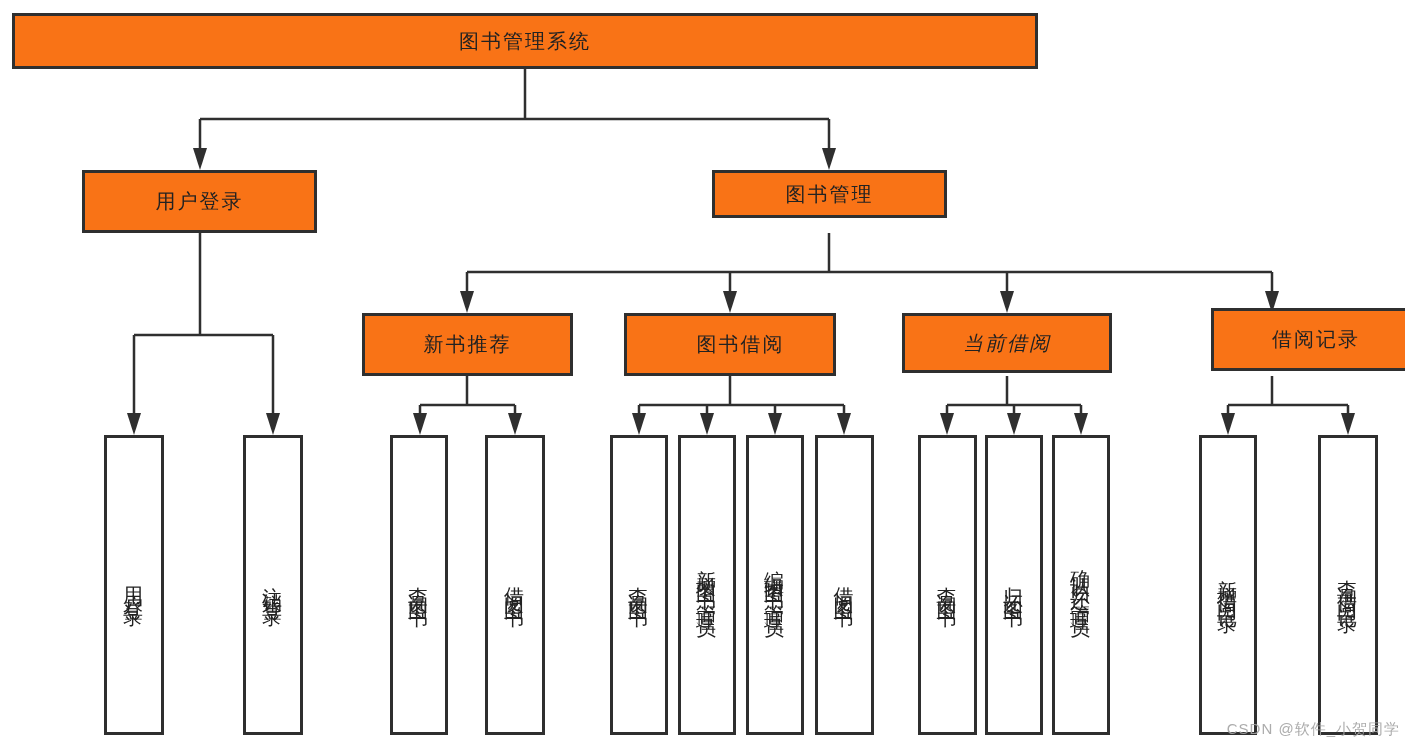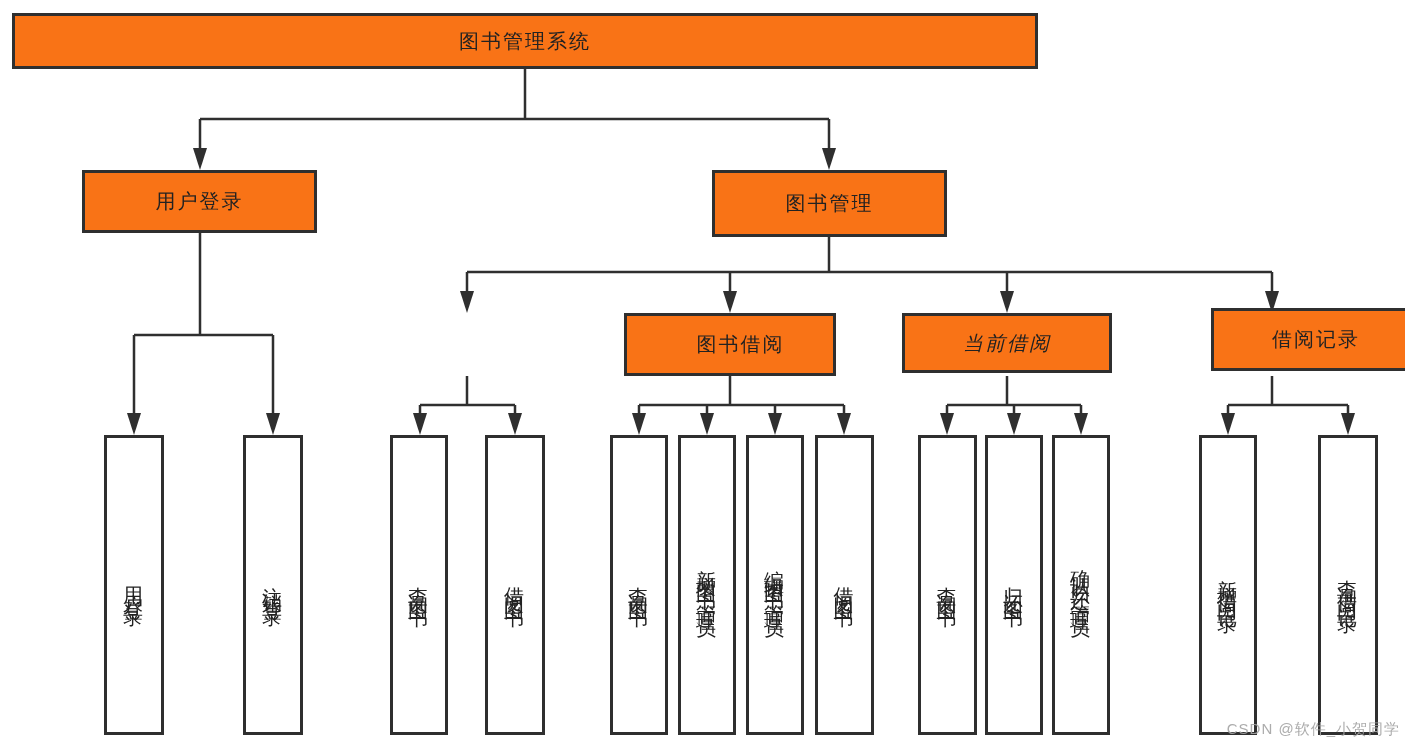--- a/index.html
+++ b/index.html
@@ -20,21 +20,21 @@
     display: flex;
     align-items: center;
     justify-content: center;
     color: #222222;
     font-size: 20px;
     letter-spacing: 2px;
     text-align: center;
   }
   .node.root  { left: 12px;   top: 13px;  width: 1026px; height: 56px; }
   .node.lvl2a { left: 82px;   top: 170px; width: 235px;  height: 63px; }
-  .node.lvl2b { left: 712px;  top: 170px; width: 235px;  height: 67px; }
+  .node.lvl2b { left: 712px;  top: 170px; width: 235px;  height: 48px; }
   .node.lvl3a { left: 362px;  top: 313px; width: 211px;  height: 63px; }
   .node.lvl3b { left: 624px;  top: 313px; width: 212px;  height: 63px; padding-left: 21px; }
   .node.lvl3c { left: 902px;  top: 313px; width: 210px;  height: 60px; font-style: italic; }
   .node.lvl3d { left: 1167px; top: 308px; width: 210px;  height: 63px; margin-left: 44px; }
   .leaf {
     position: absolute;
     top: 435px;
     height: 300px;
     box-sizing: border-box;
     border: 3px solid #2f2f2f;
@@ -136,20 +136,23 @@
     <span>图书管理系统</span>
   </div>
 
   <div class="node lvl2a">
     <span>用户登录</span>
   </div>
   <div class="node lvl2b">
     <span>图书管理</span>
   </div>
 
+  <div class="node lvl3a">
+    <span>新书推荐</span>
+  </div>
   <div class="node lvl3b">
     <span>图书借阅</span>
   </div>
   <div class="node lvl3c">
     <span>当前借阅</span>
   </div>
   <div class="node lvl3d">
     <span>借阅记录</span>
   </div>
 

